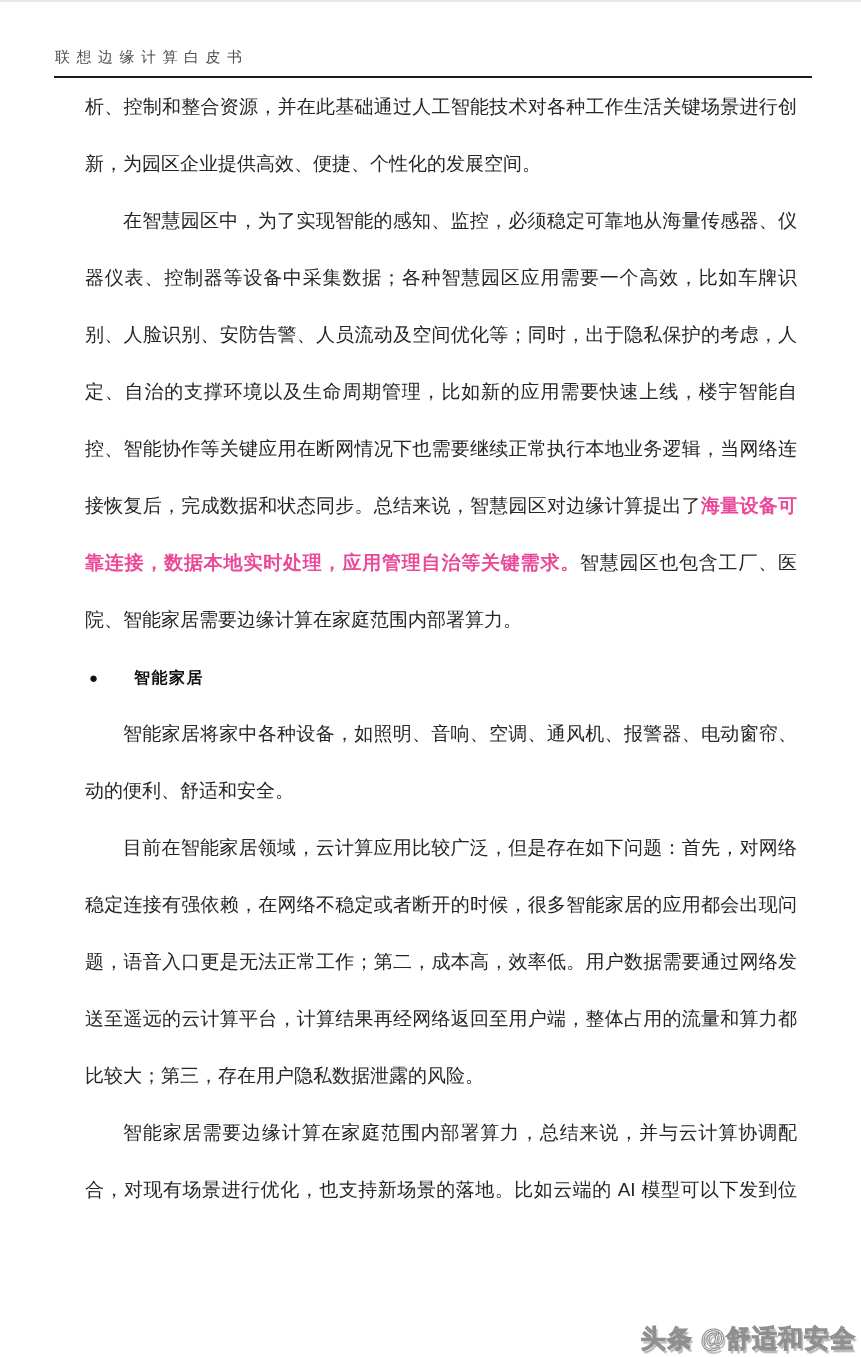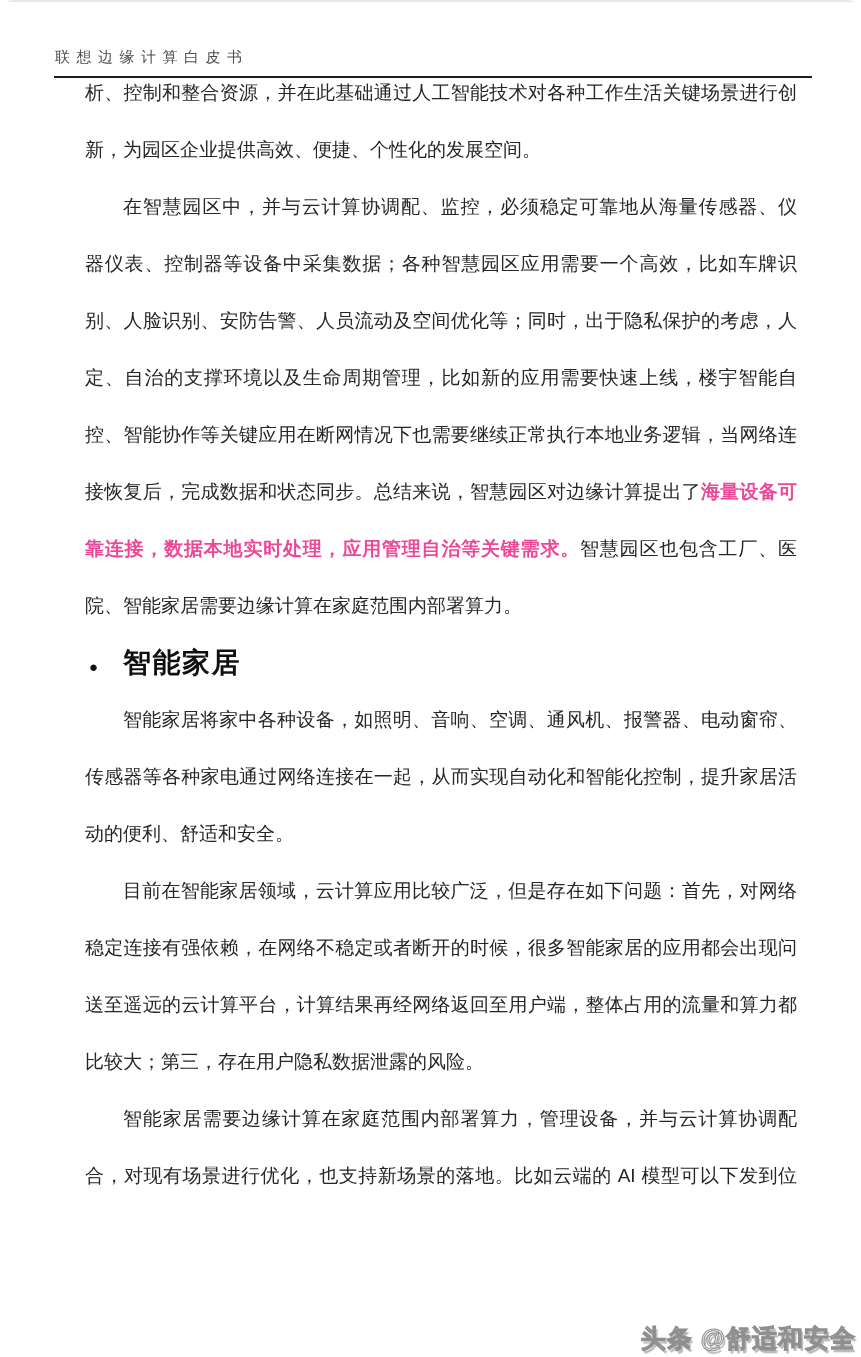--- a/index.html
+++ b/index.html
@@ -3,55 +3,54 @@
 <meta charset="utf-8">
 <style>
   html, body { margin: 0; padding: 0; background: #ffffff; }
   .page {
     position: relative;
     width: 861px;
     height: 1357px;
     background: #ffffff;
     overflow: hidden;
     font-family: "Liberation Sans", sans-serif;
-    border-radius: 14px;
   }
   .top-edge {
     position: absolute; top: 0; left: 0;
     width: 100%; height: 2px; background: #e8e8e8;
   }
   .hdr-title {
     position: absolute; left: 55px; top: 48px;
     font-family: "Liberation Serif", serif;
     font-size: 15px; color: #4f4f4f; letter-spacing: 6.5px;
     white-space: nowrap;
   }
   .hdr-rule {
     position: absolute; left: 54px; top: 76px;
     width: 758px; height: 2px; background: #1c1c1c;
   }
   .doc-body {
-    position: absolute; left: 85px; top: 64px; width: 712px;
+    position: absolute; left: 85px; top: 78px; width: 712px;
     font-size: 19px; color: #262626;
   }
   .ln {
     margin: 0; height: 57px; line-height: 57px;
     overflow: hidden; white-space: normal;
   }
   .j { text-align: justify; text-align-last: justify; }
   .indent { text-indent: 2em; }
   .seg { font-weight: 400; }
   .seg.b { font-weight: 700; color: #ec4899; }
   .bullet-line { color: #101010; }
   .bullet-marker {
     display: inline-block; width: 34px; padding-left: 4px;
     font-size: 15px; color: #101010;
   }
   .bullet-label {
-    font-size: 28px; font-weight: 700; letter-spacing: 1.5px; color: #101010;
+    font-size: 16px; font-weight: 700; letter-spacing: 1.5px; color: #101010; margin-left: 11px;
   }
   .watermark {
     position: absolute; right: 5px; bottom: 2px;
     font-size: 25px; font-weight: 700; letter-spacing: 1px;
     color: #f0f0f0;
     -webkit-text-stroke: 1px #8f8f8f;
     text-shadow: 2px 3px 1px #b8b8b8;
     white-space: nowrap;
   }
 </style>
@@ -61,35 +60,35 @@
 <div class="page">
 
   <div class="top-edge"></div>
 
   <div class="hdr-title">联想边缘计算白皮书</div>
   <div class="hdr-rule"></div>
 
   <main class="doc-body">
     <p class="ln j"><span class="seg">析、控制和整合资源，并在此基础通过人工智能技术对各种工作生活关键场景进行创</span></p>
     <p class="ln"><span class="seg">新，为园区企业提供高效、便捷、个性化的发展空间。</span></p>
-    <p class="ln j indent"><span class="seg">在智慧园区中，并与云计算协调配、监控，必须稳定可靠地从海量传感器、仪</span></p>
+    <p class="ln j indent"><span class="seg">在智慧园区中，为了实现智能的感知、监控，必须稳定可靠地从海量传感器、仪</span></p>
     <p class="ln j"><span class="seg">器仪表、控制器等设备中采集数据；各种智慧园区应用需要一个高效，比如车牌识</span></p>
     <p class="ln j"><span class="seg">别、人脸识别、安防告警、人员流动及空间优化等；同时，出于隐私保护的考虑，人</span></p>
     <p class="ln j"><span class="seg">定、自治的支撑环境以及生命周期管理，比如新的应用需要快速上线，楼宇智能自</span></p>
     <p class="ln j"><span class="seg">控、智能协作等关键应用在断网情况下也需要继续正常执行本地业务逻辑，当网络连</span></p>
     <p class="ln j"><span class="seg">接恢复后，完成数据和状态同步。总结来说，智慧园区对边缘计算提出了</span><span class="seg b">海量设备可</span></p>
     <p class="ln j"><span class="seg b">靠连接，数据本地实时处理，应用管理自治等关键需求。</span><span class="seg">智慧园区也包含工厂、医</span></p>
     <p class="ln"><span class="seg">院、智能家居需要边缘计算在家庭范围内部署算力。</span></p>
     <p class="ln bullet-line"><span class="bullet-marker">●</span><span class="bullet-label">智能家居</span></p>
     <p class="ln j indent"><span class="seg">智能家居将家中各种设备，如照明、音响、空调、通风机、报警器、电动窗帘、</span></p>
-    <p class="ln j"><span class="seg">传感器等各种家电通过网络连接在一起，从而实现自动化和智能化控制，提升家居活</span></p>
     <p class="ln"><span class="seg">动的便利、舒适和安全。</span></p>
     <p class="ln j indent"><span class="seg">目前在智能家居领域，云计算应用比较广泛，但是存在如下问题：首先，对网络</span></p>
     <p class="ln j"><span class="seg">稳定连接有强依赖，在网络不稳定或者断开的时候，很多智能家居的应用都会出现问</span></p>
+    <p class="ln j"><span class="seg">题，语音入口更是无法正常工作；第二，成本高，效率低。用户数据需要通过网络发</span></p>
     <p class="ln j"><span class="seg">送至遥远的云计算平台，计算结果再经网络返回至用户端，整体占用的流量和算力都</span></p>
     <p class="ln"><span class="seg">比较大；第三，存在用户隐私数据泄露的风险。</span></p>
-    <p class="ln j indent"><span class="seg">智能家居需要边缘计算在家庭范围内部署算力，管理设备，并与云计算协调配</span></p>
+    <p class="ln j indent"><span class="seg">智能家居需要边缘计算在家庭范围内部署算力，总结来说，并与云计算协调配</span></p>
     <p class="ln j"><span class="seg">合，对现有场景进行优化，也支持新场景的落地。比如云端的 AI 模型可以下发到位于</span></p>
   </main>
 
   <div class="watermark"><span>头条 @舒适和安全</span></div>
 
 </div>
 
 </body></html>

